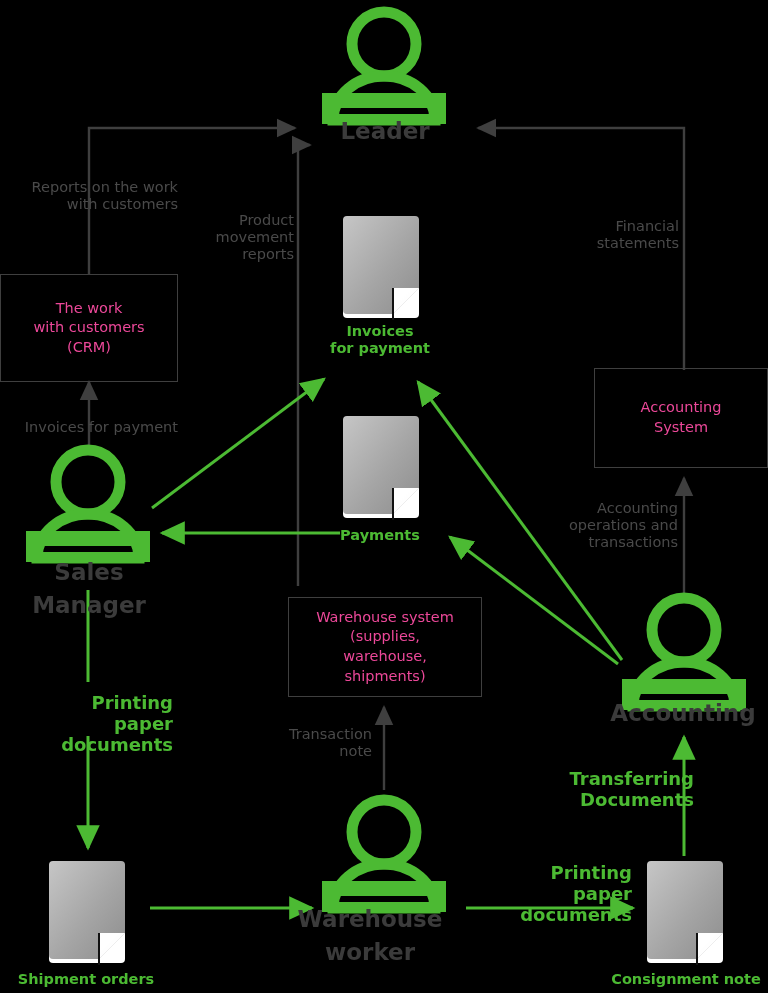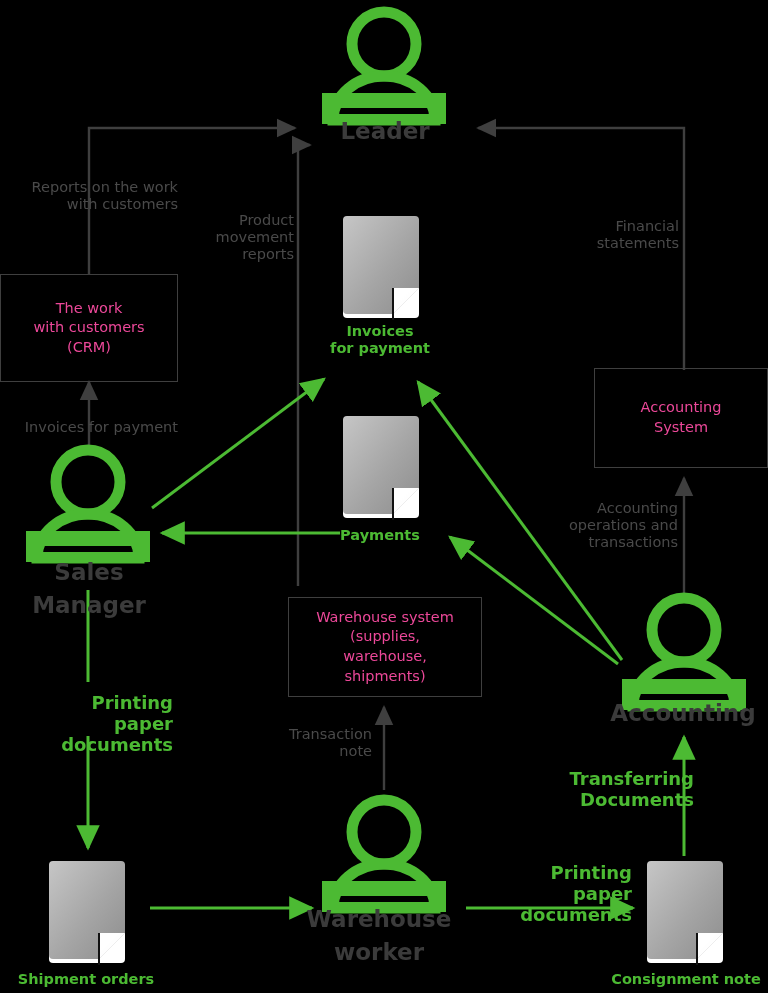--- a/index.html
+++ b/index.html
@@ -159,21 +159,21 @@
       <path d="M52,76 L52,108" stroke="#111" stroke-width="2"></path>
     </g>
   </svg>
 
   <div class="role-name" style="left:300px;top:115px;width:170px;">Leader</div>
 
   <div class="role-name" style="left:0px;top:556px;width:178px;">Sales Manager</div>
 
   <div class="role-name" style="left:598px;top:697px;width:170px;">Accounting</div>
 
-  <div class="role-name" style="left:294px;top:903px;width:170px;text-align:center;">
+  <div class="role-name" style="left:285px;top:903px;width:170px;text-align:center;">
     <div>Warehouse</div>
     <div>worker</div>
   </div>
 
   <div class="sysbox" style="left:0px;top:274px;width:178px;height:108px;">The work
 with customers
 (CRM)</div>
 
   <div class="sysbox" style="left:594px;top:368px;width:174px;height:100px;">Accounting
 System</div>

